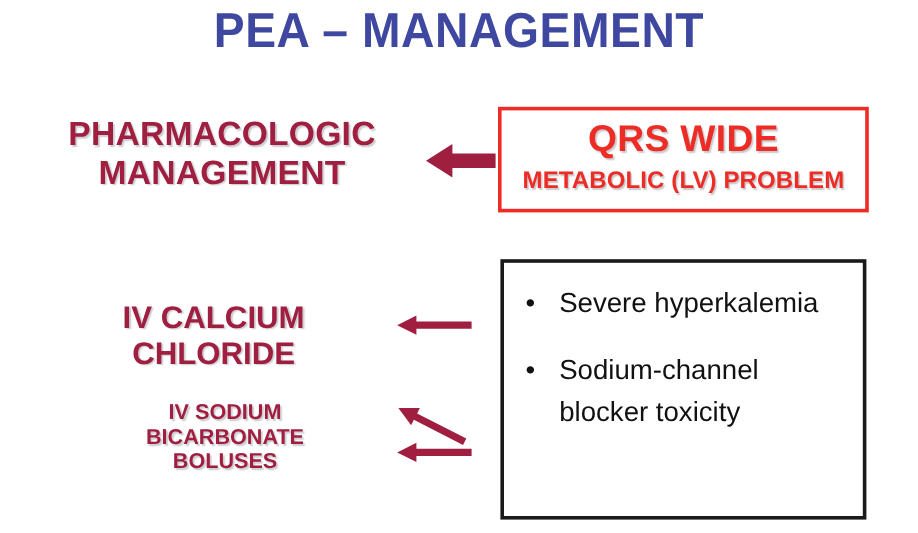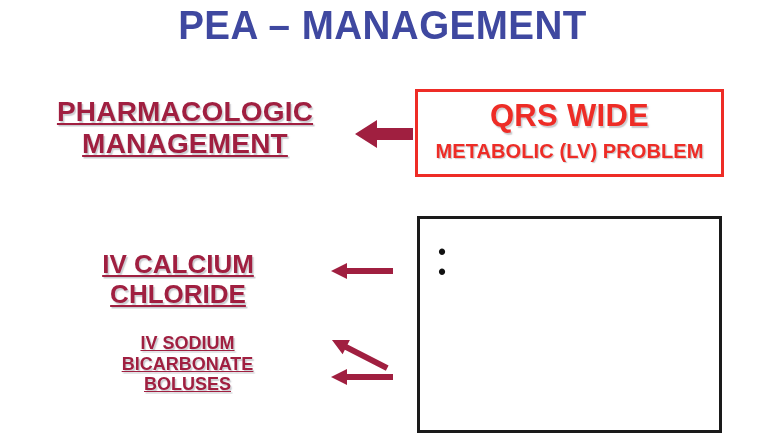--- a/index.html
+++ b/index.html
@@ -36,21 +36,20 @@
   
   .maroon-head {
     position: absolute;
     color: #a01f40;
     font-family: "Liberation Sans", sans-serif;
     font-weight: bold;
     text-align: center;
     line-height: 1.14;
     text-shadow: 1.5px 1.5px 1.2px rgba(140,140,150,0.45);
     white-space: pre-line;
-    text-decoration: underline;
   }
   #pharm-management {
     left: 20px;
     top: 96px;
     width: 330px;
     font-size: 28px;
     letter-spacing: 0.2px;
   }
   #iv-calcium-chloride {
     left: 38px;
@@ -167,23 +166,25 @@
 
   <div id="qrs-box">
     <div id="qrs-wide">QRS WIDE</div>
     <div id="metabolic-problem">METABOLIC (LV) PROBLEM</div>
   </div>
 
   <div id="causes-box">
     <ul id="causes-list">
       <li class="cause-item">
         <span class="bullet-dot">•</span>
+        <span>Severe hyperkalemia</span>
       </li>
       <li class="cause-item">
         <span class="bullet-dot">•</span>
+        <span>Sodium-channel blocker toxicity</span>
       </li>
     </ul>
   </div>
 
   <svg class="arrow-svg" id="arrow-to-pharm" width="58" height="34" viewBox="0 0 58 34">
     <polygon points="0,17 22,3 22,11 58,11 58,23 22,23 22,31" fill="#a01f40"></polygon>
   </svg>
 
   <svg class="arrow-svg" id="arrow-to-calcium" width="62" height="18" viewBox="0 0 62 18">
     <polygon points="0,9 16,1 16,6 62,6 62,12 16,12 16,17" fill="#a01f40"></polygon>

